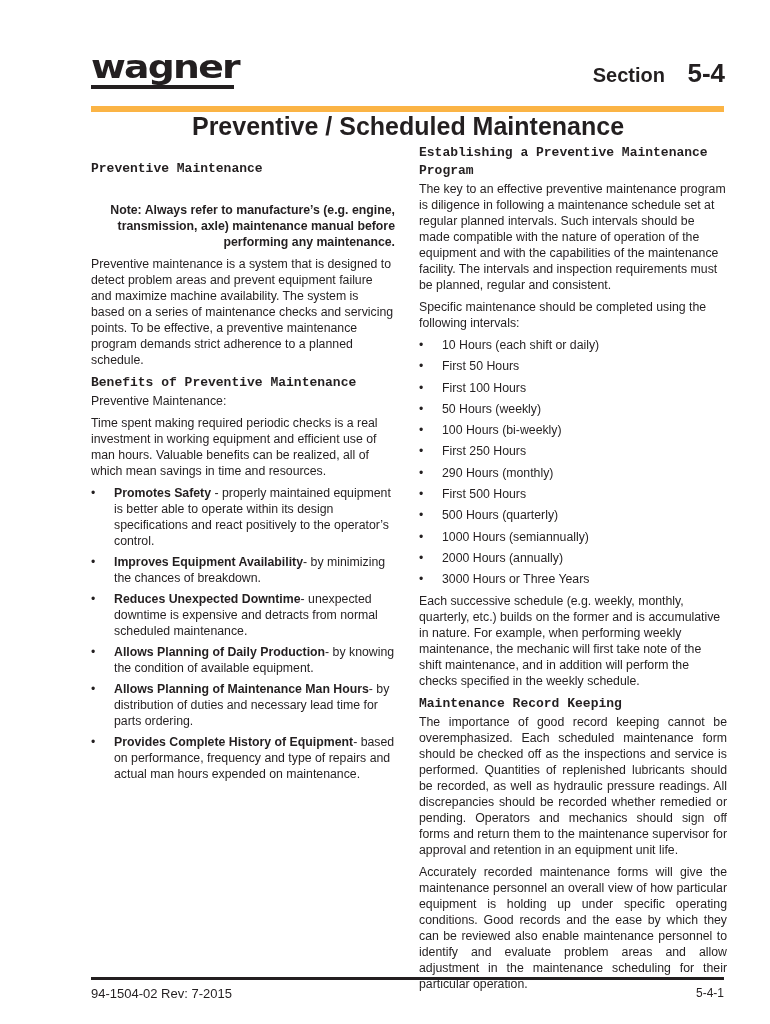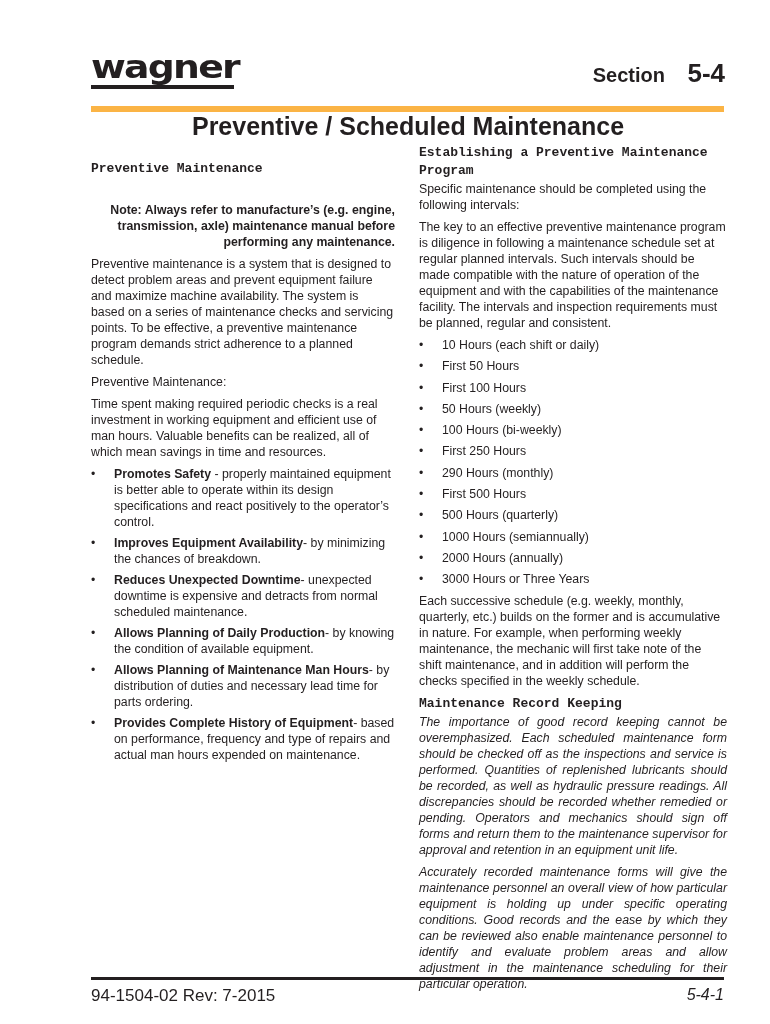--- a/index.html
+++ b/index.html
@@ -15,28 +15,28 @@
   .section-num { font-size: 26px; font-weight: bold; margin-left: 18px; }
   .orange-rule { position: absolute; left: 91px; top: 106px; width: 633px; height: 6px; }
   .page-title { position: absolute; left: 0; width: 816px; top: 112px; text-align: center;
                 font-size: 25px; font-weight: bold; }
   .col { position: absolute; font-size: 12.3px; line-height: 16px; }
   .col-left { left: 91px; top: 160px; width: 304px; }
   .col-right { left: 419px; top: 144px; width: 308px; }
   h2 { font-size: 13px; font-weight: bold; margin: 0 0 1px 0; line-height: 18px; font-family: Liberation Mono, monospace; }
   p { margin: 0 0 6px 0; }
   .note { font-weight: bold; font-size: 12.3px; margin-top: 24px; text-align: right; }
-  .just { text-align: justify; font-style: italic; }
+  .just { text-align: justify; }
   ul { list-style: none; margin: 0; padding: 0; }
   li { position: relative; padding-left: 23px; margin-bottom: 5px; }
   li .bullet { position: absolute; left: 0; top: 0; }
   .intervals li { margin-bottom: 5.3px; }
   .footer-rule { position: absolute; left: 91px; top: 977px; width: 633px; height: 3px; background: #231f20; }
-  .footer-left { position: absolute; left: 91px; top: 986px; font-size: 17px; }
-  .footer-right { position: absolute; right: 46px; top: 986px; font-size: 16px; font-style: italic; }
+  .footer-left { position: absolute; left: 91px; top: 986px; font-size: 13px; }
+  .footer-right { position: absolute; right: 46px; top: 986px; font-size: 12px; }
 </style>
 </head>
 <body>
 
 <div class="logo">
   <span class="logo-text">wagner</span>
   <div class="logo-underline"></div>
 </div>
 
 <div class="section-label">
@@ -45,36 +45,37 @@
 </div>
 
 <div class="orange-rule" id="orange-rule" style="background: rgb(251, 180, 69);"></div>
 
 <div class="page-title">Preventive / Scheduled Maintenance</div>
 
 <div class="col col-left">
   <h2>Preventive Maintenance</h2>
   <p class="note">Note: Always refer to manufacture’s (e.g. engine, transmission, axle) maintenance manual before performing any maintenance.</p>
   <p>Preventive maintenance is a system that is designed to detect problem areas and prevent equipment failure and maximize machine availability.  The system is based on a series of maintenance checks and servicing points.  To be effective, a preventive maintenance program demands strict adherence to a planned schedule.</p>
+  <h2>Benefits of Preventive Maintenance</h2>
   <p>Preventive Maintenance:</p>
   <p>Time spent making required periodic checks is a real investment in working equipment and efficient use of man hours.  Valuable benefits can be realized, all of which mean savings in time and resources.</p>
   <ul>
     <li><span class="bullet">•</span><b>Promotes Safety</b><span> - properly maintained equipment is better able to operate within its design specifications and react positively to the operator’s control.</span></li>
     <li><span class="bullet">•</span><b>Improves Equipment Availability</b><span>- by minimizing the chances of breakdown.</span></li>
     <li><span class="bullet">•</span><b>Reduces Unexpected Downtime</b><span>- unexpected downtime is expensive and detracts from normal scheduled maintenance.</span></li>
     <li><span class="bullet">•</span><b>Allows Planning of Daily Production</b><span>-  by knowing the condition of available equipment.</span></li>
     <li><span class="bullet">•</span><b>Allows Planning of Maintenance Man Hours</b><span>- by distribution of duties and necessary lead time for parts ordering.</span></li>
     <li><span class="bullet">•</span><b>Provides Complete History of Equipment</b><span>- based on performance, frequency and type of repairs and actual man hours expended on maintenance.</span></li>
   </ul>
 </div>
 
 <div class="col col-right">
   <h2>Establishing a Preventive Maintenance Program</h2>
+  <p>The key to an effective preventive maintenance program is diligence in following a maintenance schedule set at regular planned intervals.  Such intervals should be made compatible with the nature of operation of the equipment and with the capabilities of the maintenance facility.  The intervals and inspection requirements must be planned, regular and consistent.</p>
   <p>Specific maintenance should be completed using the following intervals:</p>
-  <p>The key to an effective preventive maintenance program is diligence in following a maintenance schedule set at regular planned intervals.  Such intervals should be made compatible with the nature of operation of the equipment and with the capabilities of the maintenance facility.  The intervals and inspection requirements must be planned, regular and consistent.</p>
   <ul class="intervals">
     <li><span class="bullet">•</span><span>10 Hours (each shift or daily)</span></li>
     <li><span class="bullet">•</span><span>First 50 Hours</span></li>
     <li><span class="bullet">•</span><span>First 100 Hours</span></li>
     <li><span class="bullet">•</span><span>50 Hours (weekly)</span></li>
     <li><span class="bullet">•</span><span>100 Hours (bi-weekly)</span></li>
     <li><span class="bullet">•</span><span>First 250 Hours</span></li>
     <li><span class="bullet">•</span><span>290 Hours (monthly)</span></li>
     <li><span class="bullet">•</span><span>First 500 Hours</span></li>
     <li><span class="bullet">•</span><span>500 Hours (quarterly)</span></li>

